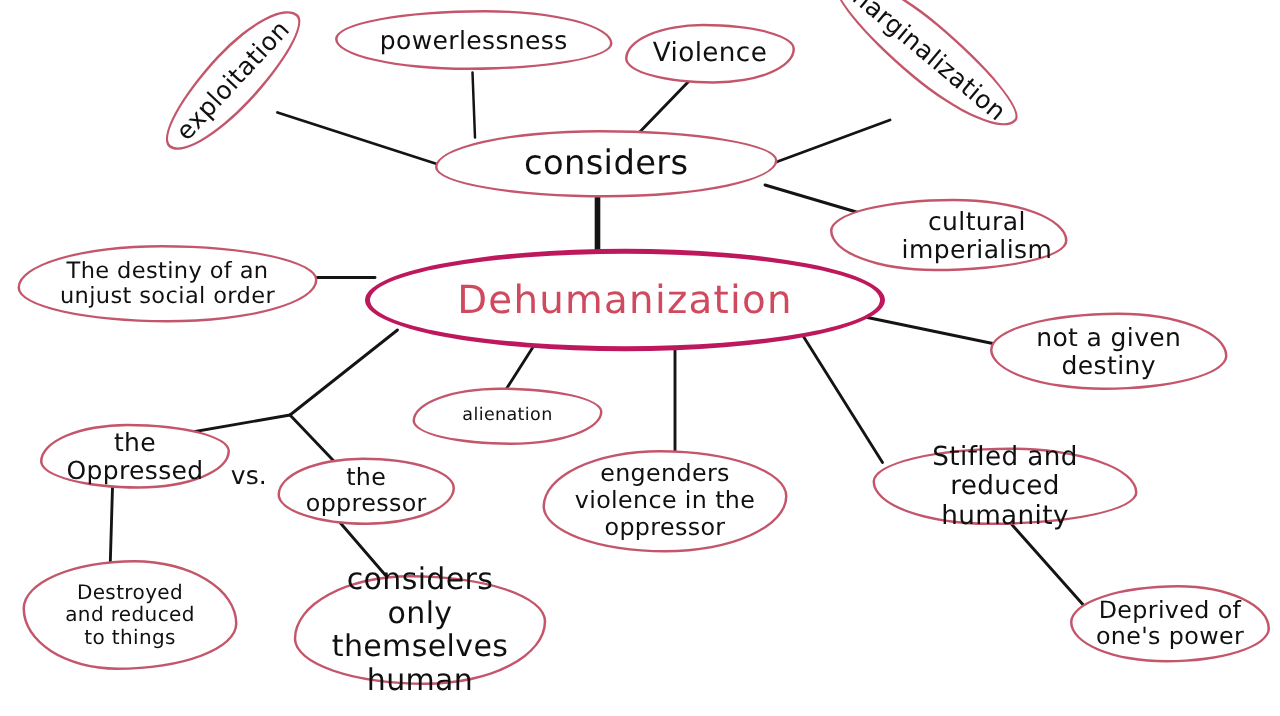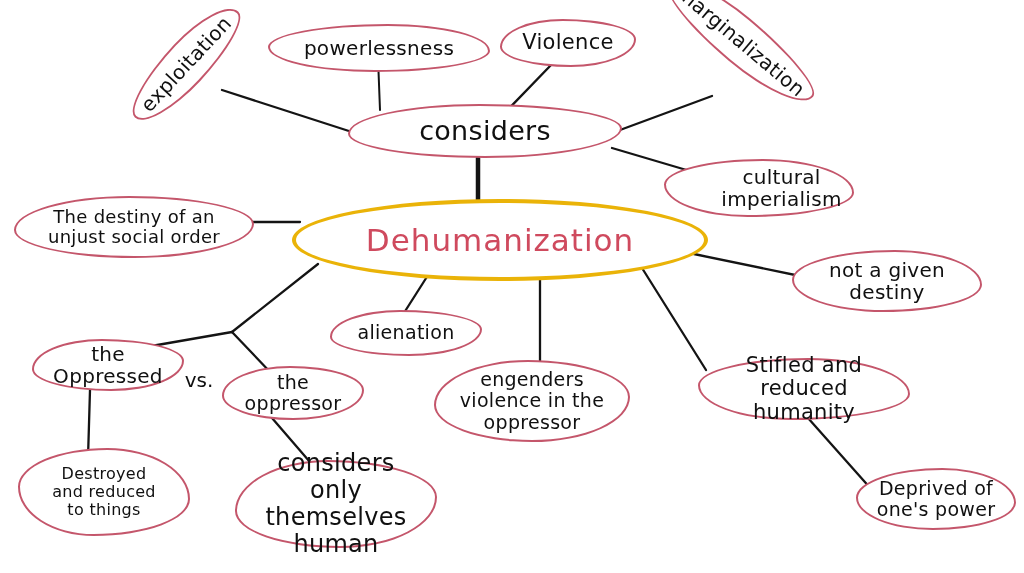--- a/index.html
+++ b/index.html
@@ -40,21 +40,21 @@
     border: 2.2px solid #c4566b;
     background: #ffffff;
     border-radius: 48% 52% 50% 50% / 55% 45% 55% 45%;
   }
   .bubble.b2 { border-radius: 54% 46% 52% 48% / 48% 56% 44% 52%; }
   .bubble.b3 { border-radius: 46% 54% 48% 52% / 58% 42% 58% 42%; }
   .bubble.b4 { border-radius: 52% 48% 56% 44% / 44% 58% 42% 56%; }
 
   .center-node {
     position: absolute;
-    border: 4px solid #eab308;
+    border: 4px solid #be185d;
     border-radius: 50%;
     background: #ffffff;
     display: flex;
     align-items: center;
     justify-content: center;
   }
   .center-label {
     color: #cf4a5e;
     font-size: 31px;
     letter-spacing: 1px;
@@ -91,21 +91,21 @@
       <line x1="90" y1="390" x2="88" y2="458" stroke="#141414" stroke-width="2.3" stroke-linecap="round"></line>
       <line x1="272" y1="418" x2="322" y2="476" stroke="#141414" stroke-width="2.3" stroke-linecap="round"></line>
     </svg>
   <div id="node-layer">
       <div class="center-node" style="left: 292px; top: 199px; width: 408px; height: 74px;">
         <span class="center-label">Dehumanization</span>
       </div>
       <div class="node bubble " style="left: 348px; top: 104px; width: 274px; height: 54px; font-size: 27px;">
         <span style="white-space: pre-line;">considers</span>
       </div>
-      <div class="node bubble b2" style="left: 268px; top: 24px; width: 222px; height: 48px; font-size: 20px;">
+      <div class="node bubble b2" style="left: 268px; top: 8px; width: 222px; height: 48px; font-size: 20px;">
         <span style="white-space: pre-line;">powerlessness</span>
       </div>
       <div class="node bubble b3" style="left: 500px; top: 19px; width: 136px; height: 48px; font-size: 21px; align-items: center;">
         <span style="white-space: pre-line;">Violence</span>
       </div>
       <div class="node bubble b2" style="left: 112px; top: 42px; width: 148px; height: 44px; font-size: 20px; transform: rotate(-47deg);">
         <span style="white-space: pre-line;">exploitation</span>
       </div>
       <div class="node bubble b3" style="left: 650px; top: 18px; width: 182px; height: 46px; font-size: 20px; transform: rotate(40deg);">
         <span style="white-space: pre-line;">marginalization</span>
@@ -115,21 +115,21 @@
 imperialism</span>
       </div>
       <div class="node bubble " style="left: 14px; top: 196px; width: 240px; height: 62px; font-size: 18px;">
         <span style="white-space: pre-line;">The destiny of an
 unjust social order</span>
       </div>
       <div class="node bubble b2" style="left: 792px; top: 250px; width: 190px; height: 62px; font-size: 20px;">
         <span style="white-space: pre-line;">not a given
 destiny</span>
       </div>
-      <div class="node bubble b3" style="left: 330px; top: 310px; width: 152px; height: 46px; font-size: 19px;">
+      <div class="node bubble b3" style="left: 330px; top: 310px; width: 152px; height: 46px; font-size: 14px;">
         <span style="white-space: pre-line;">alienation</span>
       </div>
       <div class="node bubble " style="left: 434px; top: 360px; width: 196px; height: 82px; font-size: 19px;">
         <span style="white-space: pre-line;">engenders
 violence in the
 oppressor</span>
       </div>
       <div class="node bubble b4" style="left: 698px; top: 358px; width: 212px; height: 62px; font-size: 21px;">
         <span style="white-space: pre-line;">Stifled and
 reduced humanity</span>

